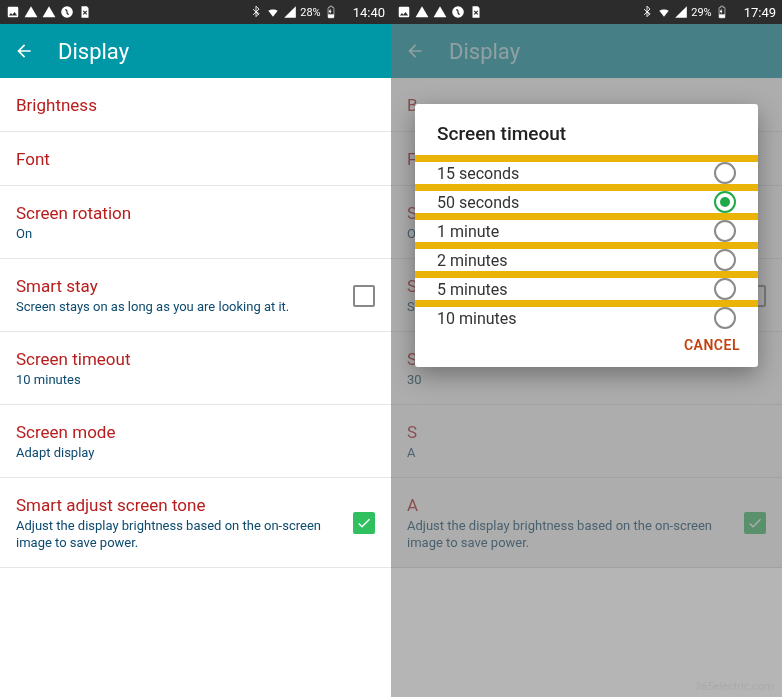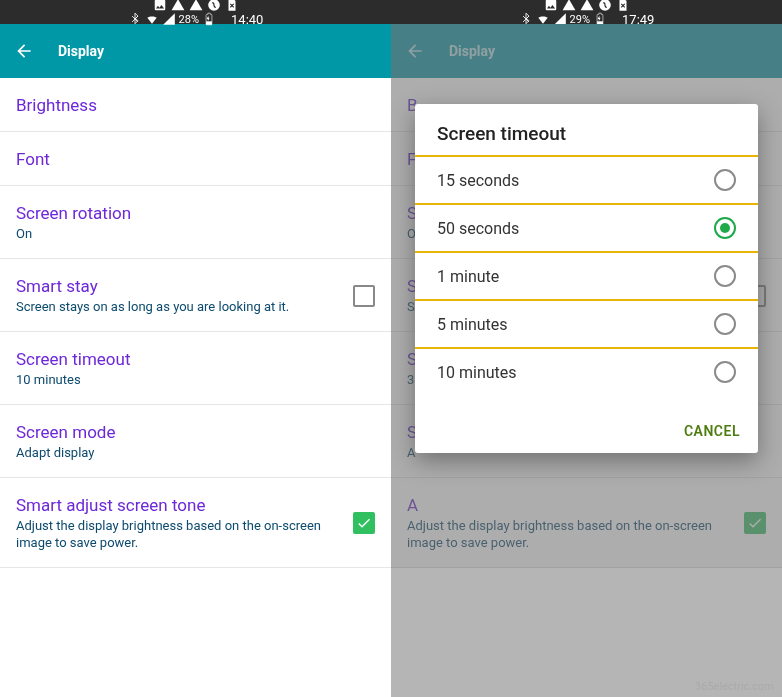--- a/index.html
+++ b/index.html
@@ -22,24 +22,23 @@
     position: relative;
     overflow: hidden;
     background: #fff;
   }
   .status-bar {
     height: 24px;
     background: #2c2c2c;
     color: #fff;
     display: flex;
     align-items: center;
-    justify-content: center;
+    justify-content: space-between;
     padding: 0 6px;
     font-size: 12px;
-    flex-direction: column;
   }
   .status-left, .status-right {
     display: flex;
     align-items: center;
     gap: 4px;
   }
   .status-right { gap: 3px; }
   .status-icon { width: 14px; height: 14px; display: inline-flex; align-items: center; justify-content: center; }
   .status-icon svg { width: 100%; height: 100%; fill: #fff; }
   .battery-text { font-size: 11px; }
@@ -48,36 +47,36 @@
     height: 54px;
     background: #0097a7;
     color: #fff;
     display: flex;
     align-items: center;
     padding: 0 14px;
     gap: 24px;
   }
   .back-arrow { width: 20px; height: 20px; }
   .back-arrow svg { width: 100%; height: 100%; fill: #fff; }
-  .app-title { font-size: 14px; font-weight: 700; }
+  .app-title { font-size: 22px; font-weight: 400; }
   .settings-list {
     background: #fff;
   }
   .setting-item {
     padding: 16px 16px 15px 16px;
     border-bottom: 1px solid #e6e6e6;
     display: flex;
     align-items: center;
     justify-content: space-between;
     gap: 12px;
   }
   .setting-text { flex: 1; }
   .setting-title {
     font-size: 17px;
-    color: #6d28d9;
+    color: #b91c1c;
     line-height: 1.3;
   }
   .setting-sub {
     font-size: 13px;
     color: #0c4a6e;
     margin-top: 2px;
     line-height: 1.3;
   }
   .checkbox {
     width: 22px;
@@ -119,22 +118,22 @@
   .dialog-title {
     font-size: 19px;
     font-weight: 500;
     color: #222;
     padding: 0 22px 10px 22px;
   }
   .dialog-item {
     display: flex;
     align-items: center;
     justify-content: space-between;
-    padding: 12px 22px;
-    border-top: 2px solid #eab308;
+    padding: 0 22px;
+    border-top: 7px solid #eab308;
   }
   .dialog-item:first-of-type { border-top: none; }
   .dialog-item-label { font-size: 16px; color: #333; }
   .radio {
     width: 22px;
     height: 22px;
     border: 2px solid #8a8a8a;
     border-radius: 50%;
     position: relative;
     flex-shrink: 0;
@@ -148,25 +147,24 @@
     top: 4px; left: 4px; right: 4px; bottom: 4px;
     background: #1faa4a;
     border-radius: 50%;
   }
   .dialog-actions {
     display: flex;
     justify-content: flex-end;
     padding: 8px 18px 8px 18px;
   }
   .dialog-cancel {
-    color: #4d7c0f;
+    color: #c2410c;
     font-size: 14px;
     font-weight: 600;
     letter-spacing: 0.5px;
-    margin-top: 20px;
   }
   .watermark {
     position: absolute;
     bottom: 4px;
     right: 8px;
     font-size: 11px;
     color: #aaa;
   }
   .dim-text .app-title { color: rgba(255,255,255,0.7); }
   .dim-text .back-arrow svg { fill: rgba(255,255,255,0.7); }
@@ -413,20 +411,24 @@
       </div>
       <div class="dialog-item">
         <span class="dialog-item-label">50 seconds</span>
         <span class="radio selected"></span>
       </div>
       <div class="dialog-item">
         <span class="dialog-item-label">1 minute</span>
         <span class="radio"></span>
       </div>
       <div class="dialog-item">
+        <span class="dialog-item-label">2 minutes</span>
+        <span class="radio"></span>
+      </div>
+      <div class="dialog-item">
         <span class="dialog-item-label">5 minutes</span>
         <span class="radio"></span>
       </div>
       <div class="dialog-item">
         <span class="dialog-item-label">10 minutes</span>
         <span class="radio"></span>
       </div>
       <div class="dialog-actions">
         <span class="dialog-cancel">CANCEL</span>
       </div>

